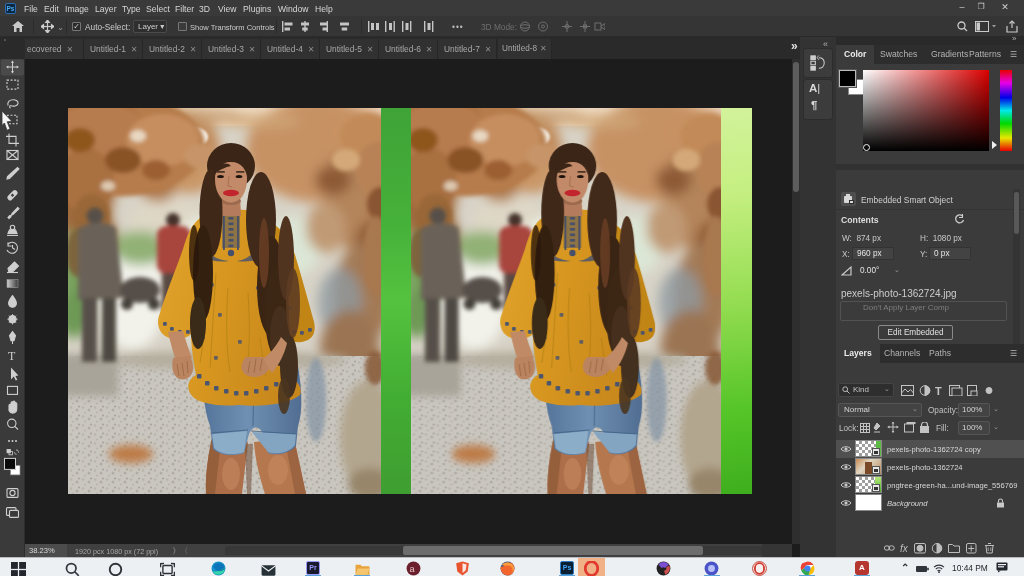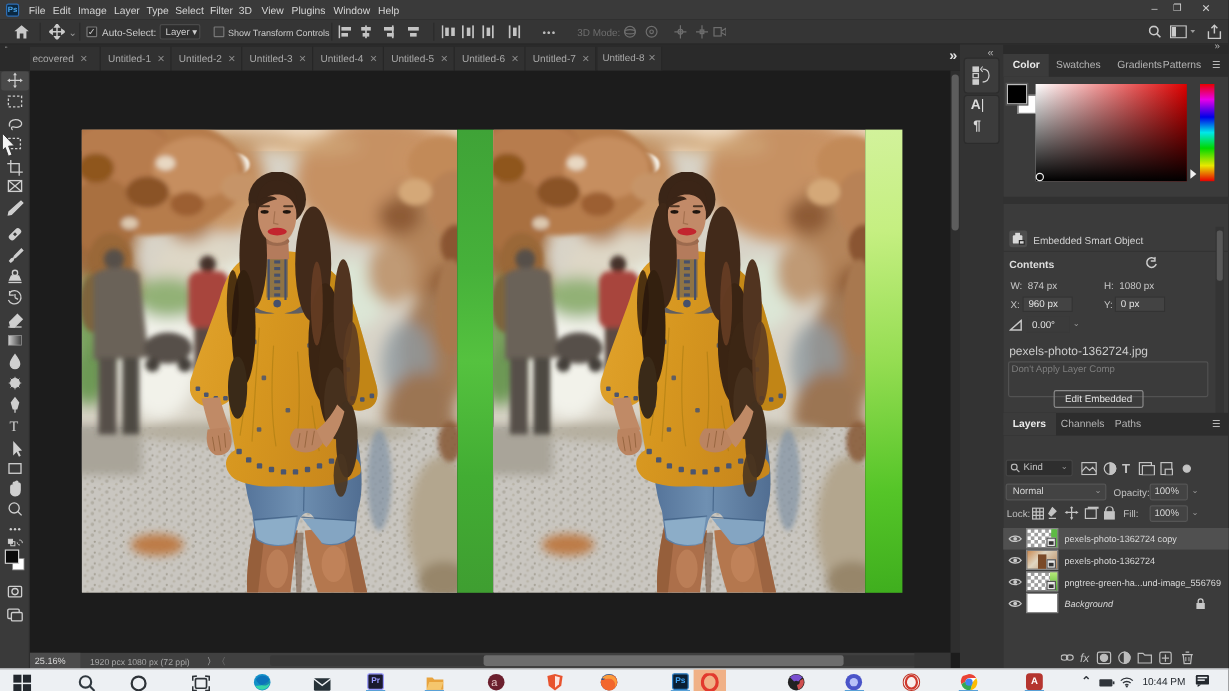--- a/index.html
+++ b/index.html
@@ -554,21 +554,21 @@
       <svg width="310" height="386" viewBox="0 0 313 386" preserveAspectRatio="none">
           <use href="#ph"></use>
         </svg>
     </div>
     <div class="abs" style="left:696px;top:49px;width:31px;height:386px;background:linear-gradient(175deg,#d2f29b 0%,#c5ef81 22%,#95dd52 50%,#55c528 78%,#3fae1e 100%)"></div>
   </div>
   <div class="abs" id="vscroll">
     <div class="abs" style="left:1px;top:3px;width:6px;height:130px;background:#5d5d5d;border-radius:3px"></div>
   </div>
   <div class="abs" id="statusbar">
-    <div class="abs" style="left:0px;top:0px;width:42px;height:13px;background:#4c4c4c;color:#d8d8d8;font-size:7.6px;line-height:13px;padding-left:4px">25.16%</div>
+    <div class="abs" style="left:0px;top:0px;width:42px;height:13px;background:#4c4c4c;color:#d8d8d8;font-size:7.6px;line-height:13px;padding-left:4px">38.23%</div>
     <span class="abs" style="left:50px;top:3px;font-size:7.2px;color:#a8a8a8">1920 pcx 1080 px (72 ppi)</span>
     <span class="abs" style="left:148px;top:2px;font-size:8px;color:#9a9a9a">〉</span>
     <span class="abs" style="left:160px;top:2px;font-size:8px;color:#6a6a6a">〈</span>
     <div class="abs" style="left:200px;top:2px;width:555px;height:9px;background:#383838;border-radius:2px"></div>
     <div class="abs" style="left:378px;top:2px;width:300px;height:9px;background:#6d6d6d;border-radius:2px"></div>
     <div class="abs" style="left:737px;top:0;width:30px;height:13px;background:#353535"></div>
   </div>
   <div class="abs" id="iconstrip">
     <span class="abs" style="left:23px;top:2px;color:#b0b0b0;font-size:9px">«</span>
     <div class="abs" style="left:3px;top:11px;width:30px;height:30px;background:#3c3c3c;border:1px solid #2c2c2c;border-radius:3px"></div>
@@ -624,21 +624,21 @@
     <span class="abs" style="left:6px;top:213px;font-size:8.2px;color:#c8c8c8">X:</span>
     <div class="field" style="left:16px;top:210px;width:42px;height:13px">960 px</div>
     <span class="abs" style="left:84px;top:213px;font-size:8.2px;color:#c8c8c8">Y:</span>
     <div class="field" style="left:93px;top:210px;width:42px;height:13px">0 px</div>
     <svg class="abs" style="left:5px;top:229px" width="11" height="10" viewBox="0 0 11 10">
         <path d="M1 9 L10 9 L10 1 Z" fill="none" stroke="#c8c8c8" stroke-width="1.2"></path>
       </svg>
     <div class="field" style="left:19px;top:227px;width:36px;height:13px;background:#3b3b3b;border-color:#3b3b3b">0.00°</div>
     <span class="abs" style="left:58px;top:229px;color:#9a9a9a;font-size:7px">⌄</span>
     <span class="abs" style="left:5px;top:251px;font-size:10px;color:#cccccc">pexels-photo-1362724.jpg</span>
-    <div class="abs" style="left:4px;top:264px;width:167px;height:30px;border:1px solid #525252;border-radius:2px;color:#7e7e7e;font-size:8px;line-height:12px;padding-left:2px">Don't Apply Layer Comp</div>
+    <div class="abs" style="left:4px;top:264px;width:167px;height:20px;border:1px solid #525252;border-radius:2px;color:#7e7e7e;font-size:8px;line-height:12px;padding-left:22px">Don't Apply Layer Comp</div>
     <div class="abs" style="left:42px;top:288px;width:75px;height:15px;border:1px solid #8a8a8a;border-radius:2px;color:#e2e2e2;font-size:8.2px;line-height:13px;text-align:center">Edit Embedded</div>
     <div class="abs" style="left:177px;top:152px;width:7px;height:160px;background:#343434">
         <div class="abs" style="left:1px;top:3px;width:5px;height:42px;background:#585858;border-radius:2px"></div>
       </div>
 
     <div class="abs" style="left:0;top:317px;width:188px;height:6px;background:#313131"></div>
     <div class="ptabrow" style="top:307px">
       <div class="ptab on" style="left:0">Layers</div>
       <div class="ptab" style="left:40px">Channels</div>
       <div class="ptab" style="left:85px">Paths</div>

